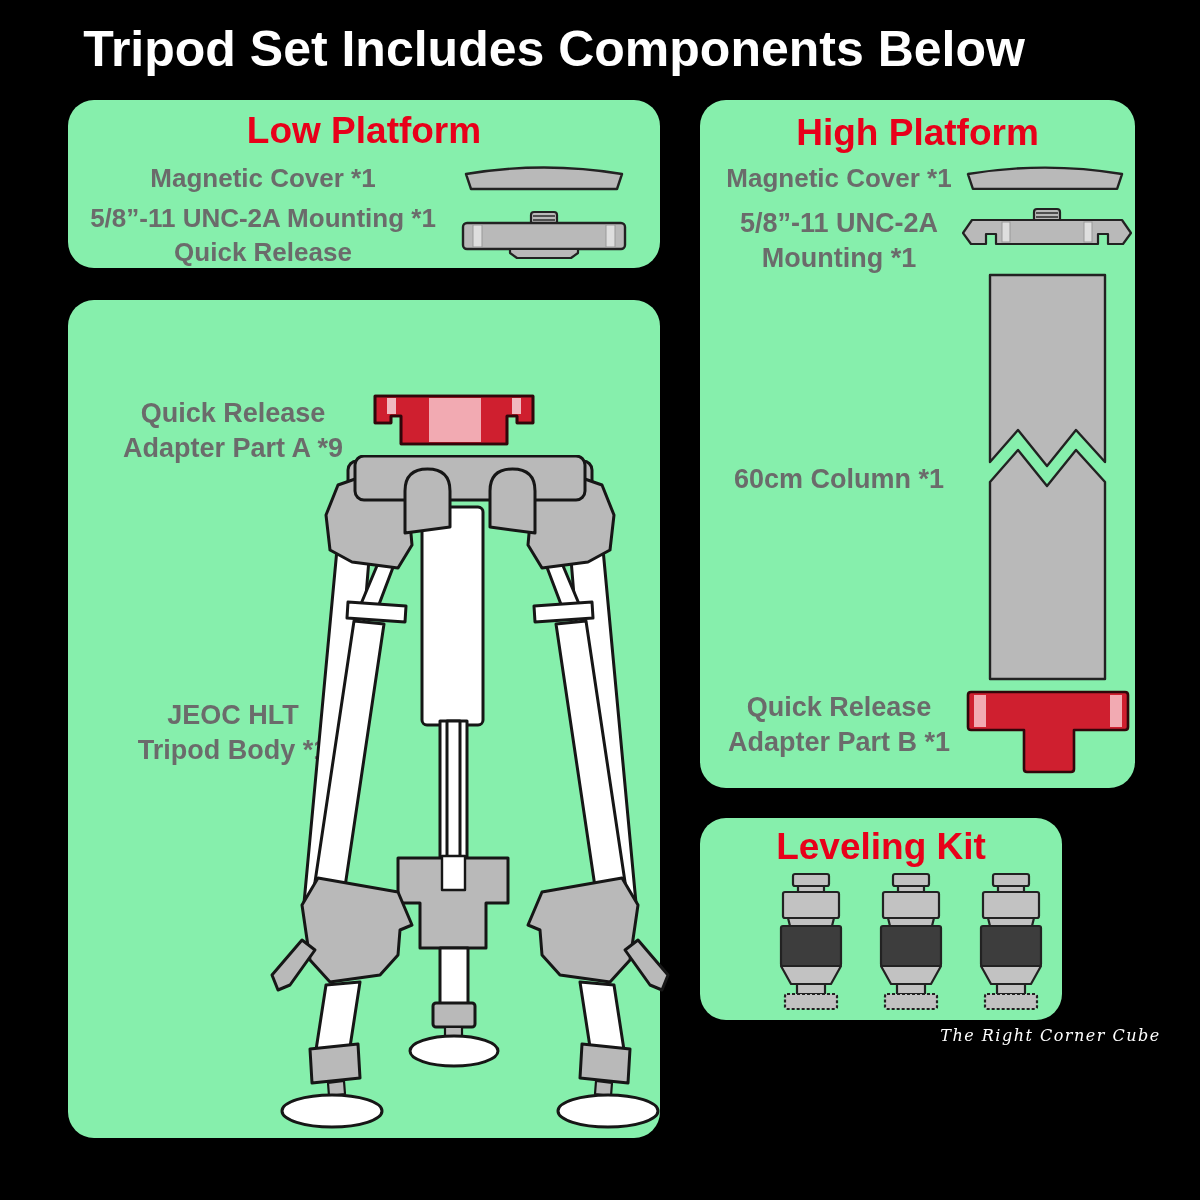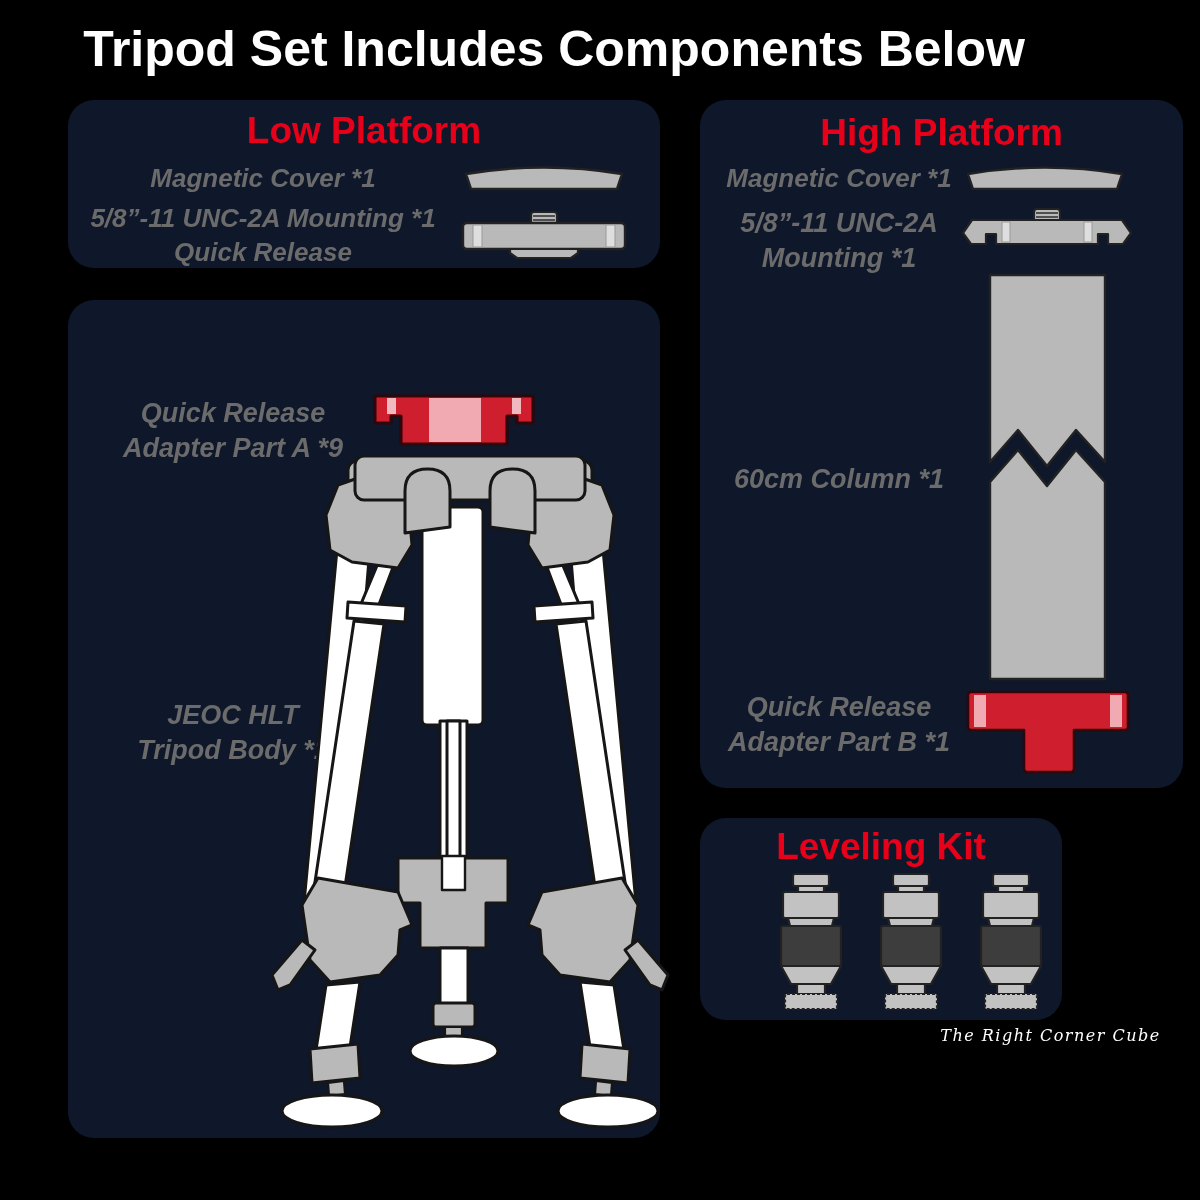--- a/index.html
+++ b/index.html
@@ -5,29 +5,29 @@
   html,body{margin:0;padding:0;background:#000;}
   body{
     position:relative;width:1200px;height:1200px;overflow:hidden;
     font-family:"Liberation Sans",sans-serif;
   }
   .main-title{
     position:absolute;left:0;top:20px;width:1108px;text-align:center;
     color:#fff;font-size:50px;font-weight:bold;letter-spacing:0px;
   }
   .panel{
-    position:absolute;background:#0f172a;border-radius:26px;
+    position:absolute;background:#86efac;border-radius:26px;
   }
   .panel-title{
     position:absolute;left:0;width:100%;text-align:center;
     color:#e8001a;font-size:37px;font-weight:bold;
   }
   .lbl{
     position:absolute;color:#6b6b6b;font-weight:bold;font-size:26px;
-    text-align:center;line-height:1.3;font-style:italic;
+    text-align:center;line-height:1.3;
   }
   .illus{position:absolute;}
   .logo{
     position:absolute;left:928px;top:1030px;width:245px;height:130px;color:#fff;
   }
   .logo-row{
     display:flex;align-items:center;justify-content:center;
   }
   .logo-letters{
     font-size:88px;font-weight:bold;letter-spacing:-3px;line-height:1;
@@ -128,21 +128,21 @@
       <polygon points="352,423 272,437 258,470 270,475 272,500 290,520 340,527 360,505 368,450" fill="#b9b9b9"></polygon>
       <polygon points="368,485 355,495 380,530 392,535 398,520" fill="#b9b9b9"></polygon>
       <polygon points="344,530 310,527 320,592 354,595" fill="#fff"></polygon>
       <polygon points="360,594 312,589 310,623 358,628" fill="#b9b9b9"></polygon>
       <polygon points="342,628 326,626 325,639 341,641" fill="#b9b9b9" stroke-width="2.2"></polygon>
       <ellipse cx="338" cy="656" rx="50" ry="16" fill="#fff"></ellipse>
     </g>
   </svg>
 </div>
 
-<div class="panel" style="left:700px;top:100px;width:435px;height:688px;padding-left:48px;">
+<div class="panel" style="left:700px;top:100px;width:435px;height:688px;">
   <div class="panel-title" style="top:12px;">High Platform</div>
 
   <div class="lbl" style="left:14px;top:62px;width:250px;">Magnetic Cover *1</div>
   <svg class="illus" style="left:265px;top:60px;" width="160" height="32" viewBox="0 0 162 32">
     <path d="M8,29 L3,14 Q81,1 159,14 L154,29 Z" fill="#b9b9b9" stroke="#222" stroke-width="2.4" stroke-linejoin="round"></path>
   </svg>
 
   <div class="lbl" style="left:14px;top:106px;width:250px;font-size:27px;">
     <div>5/8”-11 UNC-2A</div>
     <div>Mounting *1</div>

